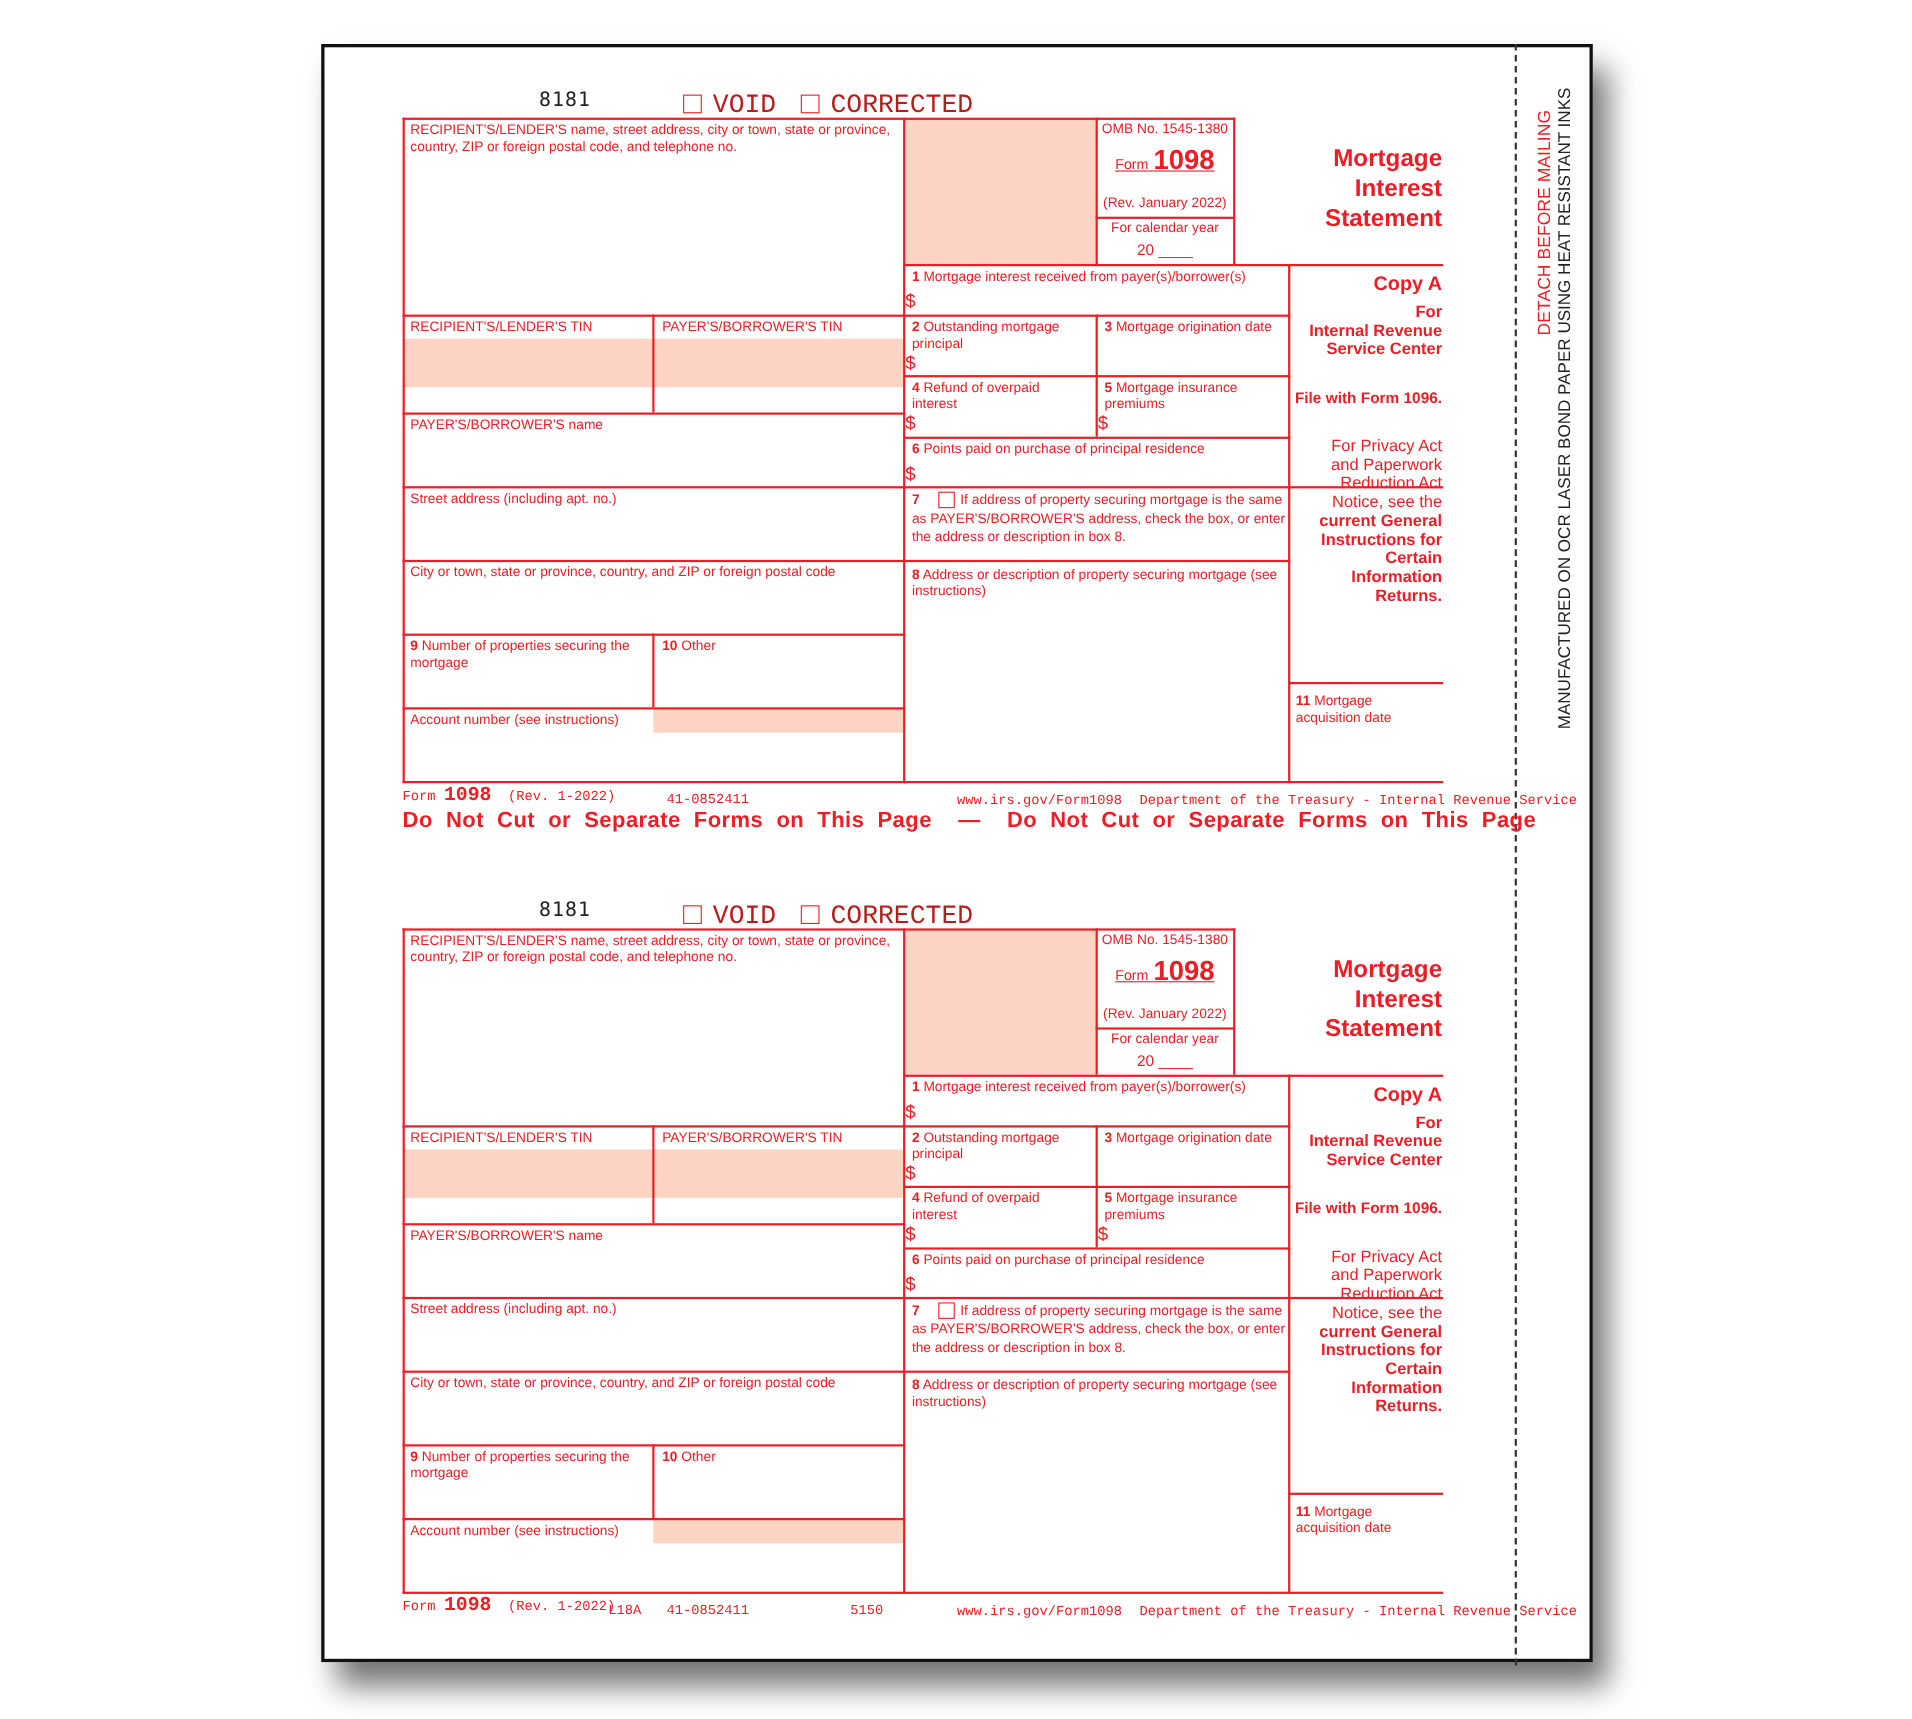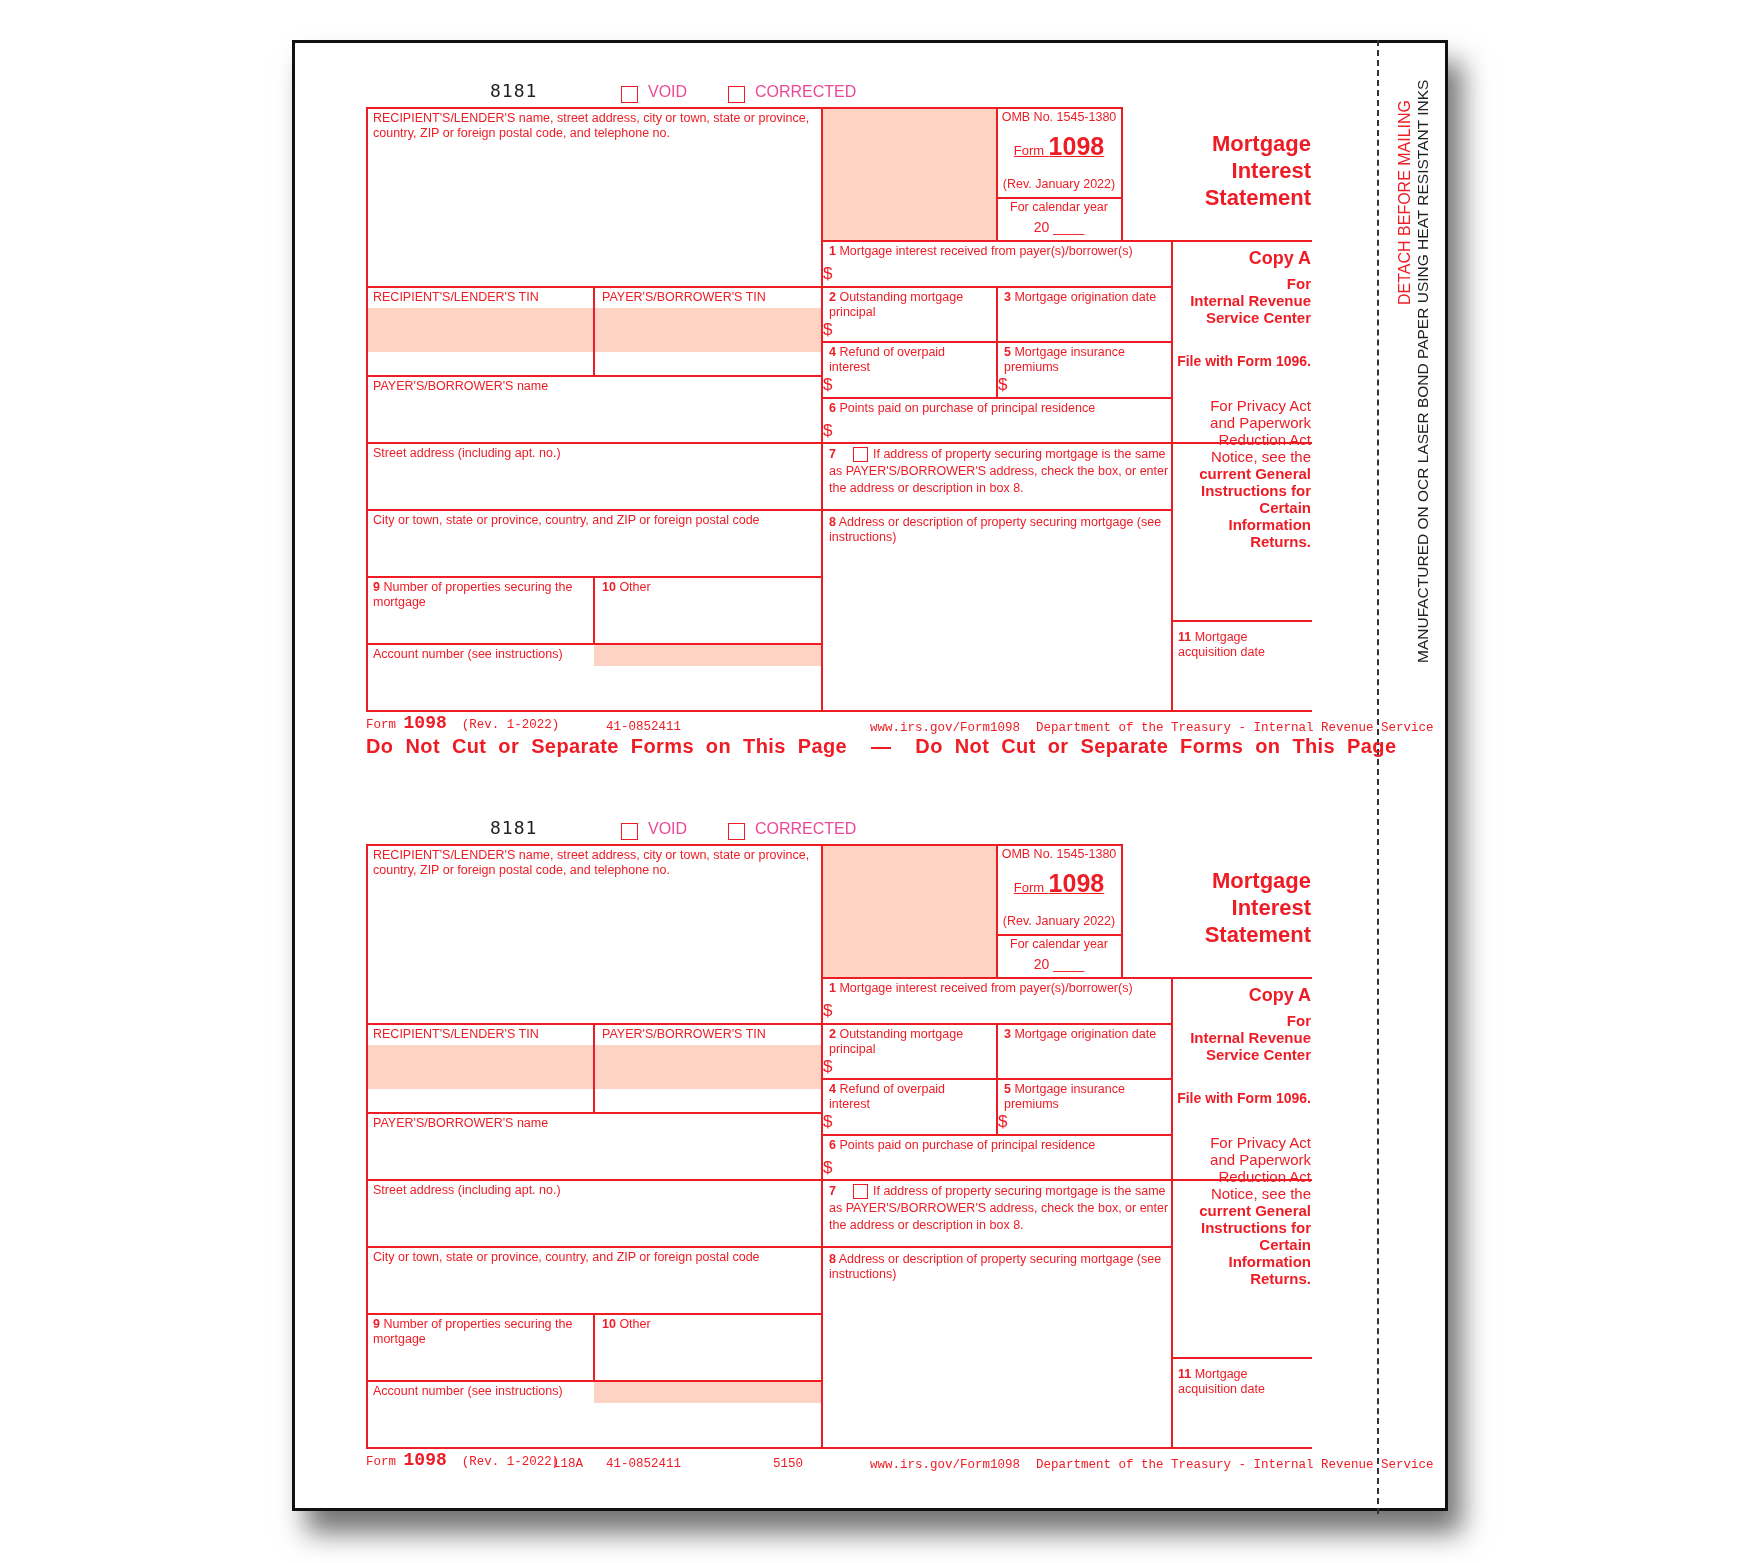--- a/index.html
+++ b/index.html
@@ -14,21 +14,21 @@
   .vtext-black span { color:#222; font-size:15.5px; left:0; top:558px; }
   .r { color:#ee1c25; }
   .abs { position:absolute;text-decoration:underline; }
   .line-h { position:absolute; height:0; border-top:2px solid #ee1c25; }
   .line-v { position:absolute; width:0; border-left:2px solid #ee1c25; }
   .shade { position:absolute; background:#fdd3c3; }
   .lbl { position:absolute; color:#ee1c25; font-size:12.5px; line-height:14.5px; }
   .lbl b { font-weight:bold; }
   .dollar { position:absolute; color:#ee1c25; font-size:17px; }
   .cb { position:absolute; width:17px; height:17px; border:1.5px solid #ee1c25; box-sizing:border-box; background:#fff; }
-  .hdr-text { position:absolute; color:#ec4899; font-size:16px; }
+  .hdr-text { position:absolute; color:#b91c1c; font-size:24px;font-family:Liberation Mono, monospace; }
   .code { position:absolute; font-family:"DejaVu Sans Mono", monospace; font-size:18px; color:#222; letter-spacing:1px; }
   .title { position:absolute; right:0; color:#ee1c25; font-weight:bold; font-size:22px; line-height:27px; text-align:right; }
   .rcol { position:absolute; color:#ee1c25; text-align:right; }
   .form { position:absolute; left:0; top:0; width:1444px; height:760px; }
   .footer { position:absolute; color:#ee1c25; font-size:12.5px; white-space:nowrap;font-family:Liberation Mono, monospace; }
   .footer .big { font-size:18px; font-weight:bold; }
   .donotcut { position:absolute; color:#ee1c25; font-weight:bold; font-size:20px; word-spacing:6px; white-space:nowrap; letter-spacing:0.4px; }
 </style>
 </head>
 <body>

